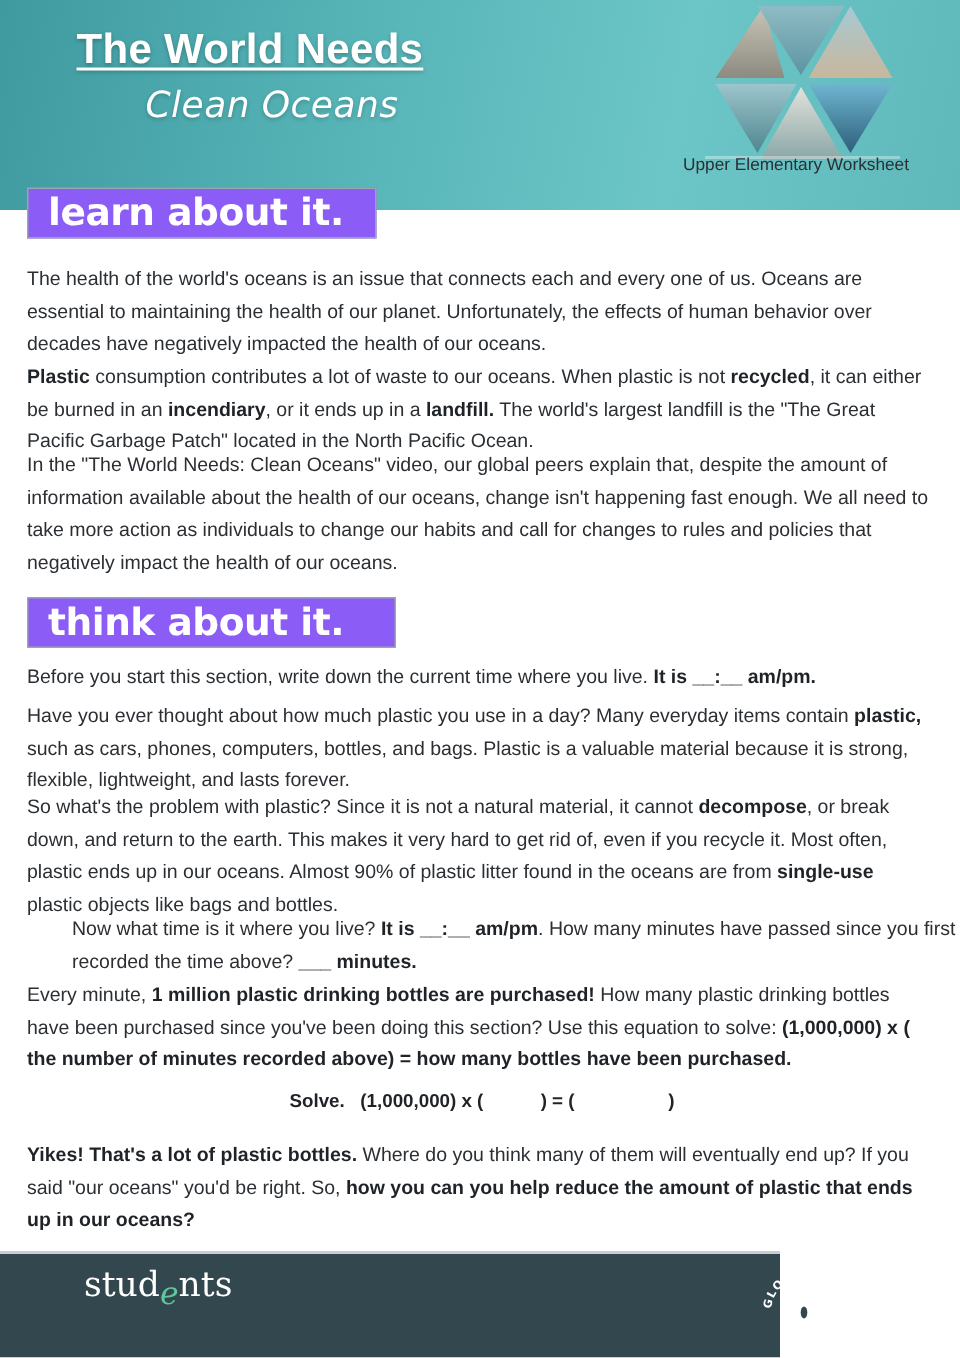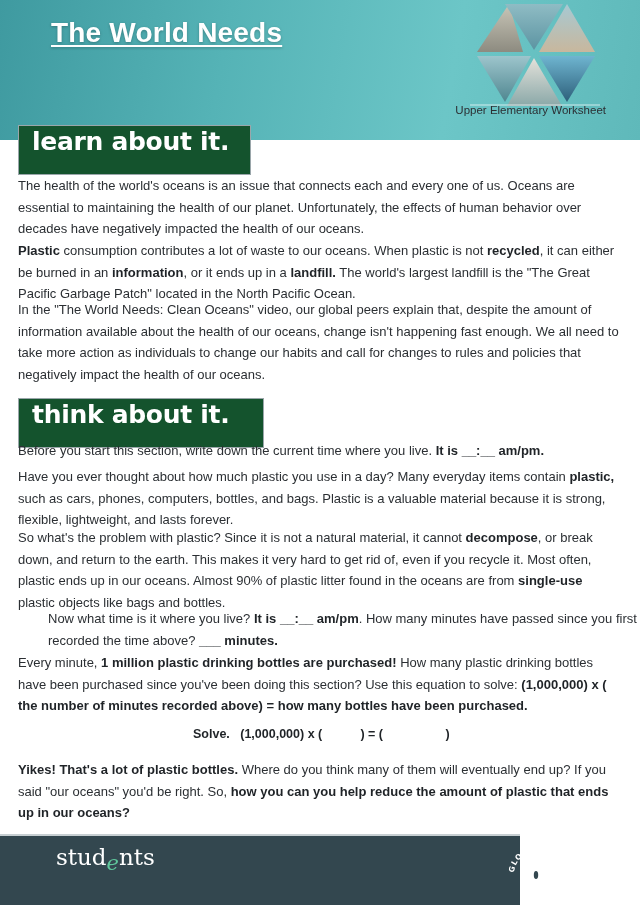--- a/index.html
+++ b/index.html
@@ -29,23 +29,23 @@
     background: rgba(255,255,255,0.35);
   }
   .worksheet-label {
     position: absolute; right: 34px; top: 104px;
     font-size: 11.5px; color: #2b2f33;
     font-family: "Liberation Sans", sans-serif;
   }
 
   .section-header {
     position: absolute; left: 18px;
-    background: #14532d; color: #ffffff;
+    background: #8b5cf6; color: #ffffff;
     font-family: "DejaVu Sans", sans-serif; font-weight: bold;
-    font-size: 25px; line-height: 32px; height: 50px;
+    font-size: 25px; line-height: 32px; height: 34px;
     padding: 0 4px 0 13px; letter-spacing: -0.3px;
     border: 1px solid #9aa6aa;
   }
   .h-learn { top: 125px; width: 233px; }
   .h-think { top: 398px; width: 246px; }
 
   .para {
     position: absolute; left: 18px; width: 604px;
     font-size: 13px; line-height: 21.5px; color: #2b2f33;
     font-family: "Liberation Sans", sans-serif;
@@ -76,20 +76,21 @@
   }
   .logo-students .line2 { display: block; padding-left: 47px; }
   .logo-students .accent { color: #5fc79b; font-style: italic; position: relative; top: 5px; font-size: 21px; }
   .logo-gn { position: absolute; left: 505px; top: 4px; width: 62px; height: 62px; }
 </style>
 </head>
 <body>
 
 <div class="banner">
   <div class="banner-title">The World Needs</div>
+  <div class="banner-subtitle">Clean Oceans</div>
   <svg class="hexagon-collage" viewBox="0 0 140 106">
     <defs>
       <linearGradient id="g1" x1="0" y1="0" x2="0" y2="1">
           <stop offset="0" stop-color="#c9c6b8"></stop>
           <stop offset="1" stop-color="#8d8b80"></stop>
         </linearGradient>
       <linearGradient id="g2" x1="0" y1="0" x2="0" y2="1">
           <stop offset="0" stop-color="#8fbcc4"></stop>
           <stop offset="1" stop-color="#5c94a2"></stop>
         </linearGradient>
@@ -119,21 +120,21 @@
   </svg>
   <div class="collage-caption"></div>
 </div>
 
 <div class="worksheet-label">Upper Elementary Worksheet</div>
 
 <div class="section-header h-learn">learn about it.</div>
 
 <div class="para p1">The health of the world's oceans is an issue that connects each and every one of us. Oceans are essential to maintaining the health of our planet. Unfortunately, the effects of human behavior over decades have negatively impacted the health of our oceans.</div>
 
-<div class="para p2"><b>Plastic</b><span> consumption contributes a lot of waste to our oceans. When plastic is not </span><b>recycled</b><span>, it can either be burned in an </span><b>information</b><span>, or it ends up in a </span><b>landfill.</b><span> The world's largest landfill is the "The Great Pacific Garbage Patch" located in the North Pacific Ocean.</span></div>
+<div class="para p2"><b>Plastic</b><span> consumption contributes a lot of waste to our oceans. When plastic is not </span><b>recycled</b><span>, it can either be burned in an </span><b>incendiary</b><span>, or it ends up in a </span><b>landfill.</b><span> The world's largest landfill is the "The Great Pacific Garbage Patch" located in the North Pacific Ocean.</span></div>
 
 <div class="para p3">In the "The World Needs: Clean Oceans" video, our global peers explain that, despite the amount of information available about the health of our oceans, change isn't happening fast enough. We all need to take more action as individuals to change our habits and call for changes to rules and policies that negatively impact the health of our oceans.</div>
 
 <div class="section-header h-think">think about it.</div>
 
 <div class="para p4"><span>Before you start this section, write down the current time where you live.  </span><b>It is  __:__ am/pm.</b></div>
 
 <div class="para p5"><span>Have you ever thought about how much plastic you use in a day? Many everyday items contain </span><b>plastic,</b><span> such as cars, phones, computers, bottles, and bags. Plastic is a valuable material because it is strong, flexible, lightweight, and lasts forever.</span></div>
 
 <div class="para p6"><span>So what's the problem with plastic? Since it is not a natural material, it cannot </span><b>decompose</b><span>, or break down, and return to the earth. This makes it very hard to get rid of, even if you recycle it. Most often, plastic ends up in our oceans. Almost 90% of plastic litter found in the oceans are from </span><b>single-use</b><span> plastic objects like bags and bottles.</span></div>

